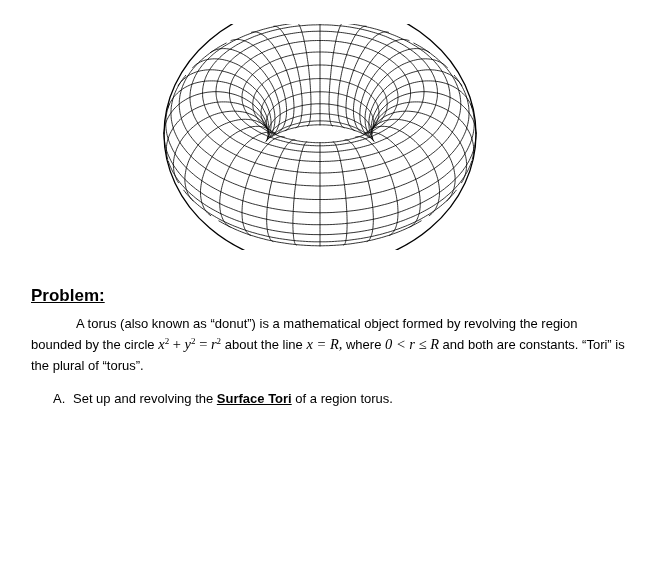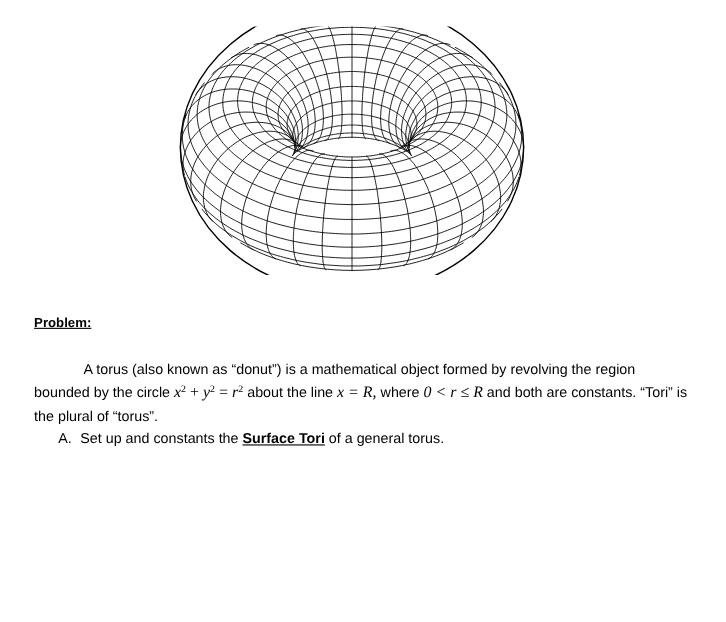--- a/index.html
+++ b/index.html
@@ -1,21 +1,21 @@
 <!DOCTYPE html>
 <html><head>
 <meta charset="utf-8">
 <style>
   html, body { margin: 0; padding: 0; background: #ffffff; }
   body { width: 660px; height: 565px; position: relative; overflow: hidden;
          font-family: "Liberation Sans", sans-serif; color: #000; }
   #torus-figure { position: absolute; left: 160px; top: 24px; width: 320px; height: 226px; }
-  .heading { position: absolute; left: 31px; top: 286px; font-size: 12px; font-weight: bold;
+  .heading { position: absolute; left: 31px; top: 286px; font-size: 17px; font-weight: bold;
              text-decoration: underline; }
-  .para { position: absolute; left: 31px; top: 313px; width: 600px; font-size: 13px; line-height: 21px; margin-top: 12px; }
+  .para { position: absolute; left: 31px; top: 313px; width: 600px; font-size: 13px; line-height: 21px; }
   .para .indent { padding-left: 45px; }
   .math { font-family: "Liberation Serif", serif; font-style: italic; font-size: 14.5px; }
   .math .up { font-style: normal; }
   .math sup { font-size: 9px; vertical-align: 5px; line-height: 0; font-style: normal; }
   .list { position: absolute; left: 53px; top: 391px; font-size: 13px; }
   .list .marker { display: inline-block; width: 20px; }
   .list b { text-decoration: underline; }
 </style>
 </head>
 <body>
@@ -77,14 +77,14 @@
     <path d="M296.5 165.9L295.3 167.4L294.1 169.0L292.8 170.5L291.4 172.0L290.0 173.5L288.6 175.0L287.1 176.4L285.5 177.9L283.9 179.3L282.3 180.7L280.6 182.1L278.8 183.5L277.0 184.8L275.2 186.1L273.3 187.4L271.4 188.7L269.4 190.0L267.4 191.2L265.4 192.4L263.3 193.6L261.2 194.8L259.0 196.0L256.8 197.1L254.5 198.2L252.3 199.2L249.9 200.3L247.6 201.3L245.2 202.3L242.8 203.2L240.3 204.2L237.9 205.1L235.4 205.9L232.8 206.8L230.3 207.6L227.7 208.4L225.0 209.1L222.4 209.9L219.7 210.6L217.0 211.2L214.3 211.9L211.6 212.5L208.8 213.1L206.1 213.6L203.3 214.1L200.5 214.6L197.6 215.0L194.8 215.4L191.9 215.8L189.1 216.2L186.2 216.5L183.3 216.8L180.4 217.0L177.5 217.2L174.6 217.4L171.7 217.6L168.8 217.7L165.9 217.8L162.9 217.8L160.0 217.8L157.1 217.8L154.1 217.8L151.2 217.7L148.3 217.6L145.4 217.4L142.5 217.2L139.6 217.0L136.7 216.8L133.8 216.5L130.9 216.2L128.1 215.8L125.2 215.4L122.4 215.0L119.5 214.6L116.7 214.1L113.9 213.6L111.2 213.1L108.4 212.5L105.7 211.9L103.0 211.2L100.3 210.6L97.6 209.9L95.0 209.1L92.3 208.4L89.7 207.6L87.2 206.8L84.6 205.9L82.1 205.1L79.7 204.2L77.2 203.2L74.8 202.3L72.4 201.3L70.1 200.3L67.7 199.2L65.5 198.2L63.2 197.1L61.0 196.0L58.8 194.8L56.7 193.6L54.6 192.4L52.6 191.2L50.6 190.0L48.6 188.7L46.7 187.4L44.8 186.1L43.0 184.8L41.2 183.5L39.4 182.1L37.7 180.7L36.1 179.3L34.5 177.9L32.9 176.4L31.4 175.0L30.0 173.5L28.6 172.0L27.2 170.5L25.9 169.0L24.7 167.4L23.5 165.9" fill="none" stroke="#000000" stroke-width="0.8"></path>
     <path d="M311.8 136.7L311.3 138.4L310.6 140.2L310.0 141.9L309.2 143.6L308.4 145.3L307.6 147.0L306.7 148.7L305.7 150.3L304.7 152.0L303.6 153.6L302.5 155.3L301.3 156.9L300.1 158.5L298.8 160.1L297.4 161.7L296.0 163.2L294.6 164.8L293.1 166.3L291.5 167.8L289.9 169.3L288.2 170.8L286.5 172.2L284.8 173.7L283.0 175.1L281.1 176.5L279.2 177.9L277.3 179.2L275.3 180.5L273.3 181.8L271.2 183.1L269.1 184.4L266.9 185.6L264.7 186.8L262.4 188.0L260.2 189.2L257.8 190.3L255.5 191.4L253.1 192.5L250.7 193.5L248.2 194.5L245.7 195.5L243.2 196.5L240.6 197.4L238.0 198.3L235.4 199.2L232.7 200.1L230.0 200.9L227.3 201.7L224.6 202.4L221.8 203.1L219.0 203.8L216.2 204.5L213.4 205.1L210.5 205.7L207.7 206.3L204.8 206.8L201.9 207.3L198.9 207.8L196.0 208.2L193.1 208.6L190.1 208.9L187.1 209.3L184.1 209.6L181.1 209.8L178.1 210.0L175.1 210.2L172.1 210.4L169.1 210.5L166.1 210.6L163.0 210.6L160.0 210.7L157.0 210.6L153.9 210.6L150.9 210.5L147.9 210.4L144.9 210.2L141.9 210.0L138.9 209.8L135.9 209.6L132.9 209.3L129.9 208.9L126.9 208.6L124.0 208.2L121.1 207.8L118.1 207.3L115.2 206.8L112.3 206.3L109.5 205.7L106.6 205.1L103.8 204.5L101.0 203.8L98.2 203.1L95.4 202.4L92.7 201.7L90.0 200.9L87.3 200.1L84.6 199.2L82.0 198.3L79.4 197.4L76.8 196.5L74.3 195.5L71.8 194.5L69.3 193.5L66.9 192.5L64.5 191.4L62.2 190.3L59.8 189.2L57.6 188.0L55.3 186.8L53.1 185.6L50.9 184.4L48.8 183.1L46.7 181.8L44.7 180.5L42.7 179.2L40.8 177.9L38.9 176.5L37.0 175.1L35.2 173.7L33.5 172.2L31.8 170.8L30.1 169.3L28.5 167.8L26.9 166.3L25.4 164.8L24.0 163.2L22.6 161.7L21.2 160.1L19.9 158.5L18.7 156.9L17.5 155.3L16.4 153.6L15.3 152.0L14.3 150.3L13.3 148.7L12.4 147.0L11.6 145.3L10.8 143.6L10.0 141.9L9.4 140.2L8.7 138.4L8.2 136.7" fill="none" stroke="#000000" stroke-width="0.8"></path>
     <ellipse cx="160" cy="110" rx="156" ry="133.04016820541327" fill="none" stroke="#000000" stroke-width="1.3"></ellipse>
   </svg>
 
 <div class="heading">Problem:</div>
 
 <div class="para"><span class="indent">A torus (also known as “donut”) is a mathematical object formed by revolving the region bounded by the circle </span><span class="math"><span>x</span><sup>2</sup><span class="up"> + </span><span>y</span><sup>2</sup><span class="up"> = </span><span>r</span><sup>2</sup></span><span> about the line </span><span class="math">x = R,</span><span> where </span><span class="math">0 &lt; r ≤ R</span><span> and both are constants.  “Tori” is the plural of “torus”.</span></div>
 
 <div class="list">
-  <div><span class="marker">A.</span><span>Set up and constants the </span><b>Surface Tori</b><span> of a general torus.</span></div>
+  <div><span class="marker">A.</span><span>Set up and revolving the </span><b>Surface Tori</b><span> of a region torus.</span></div>
 </div>
 
 </body></html>

